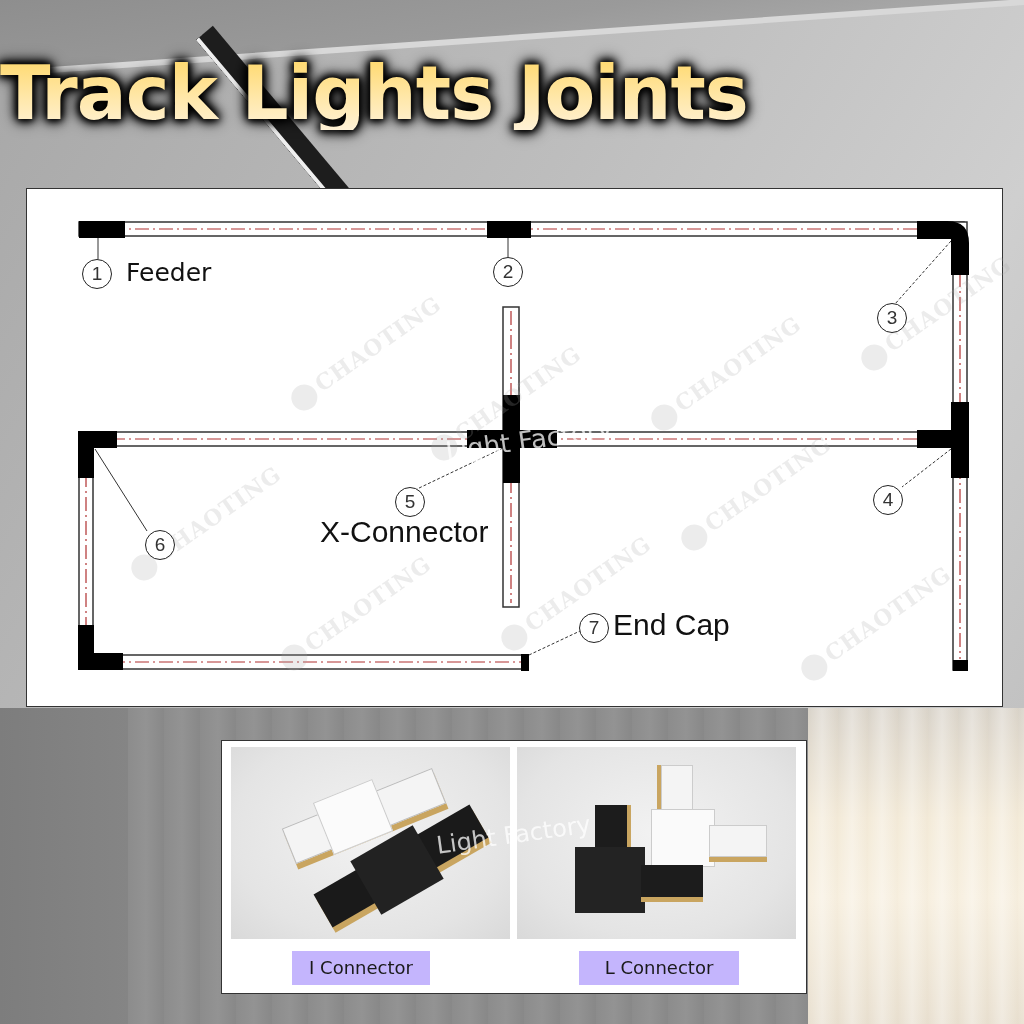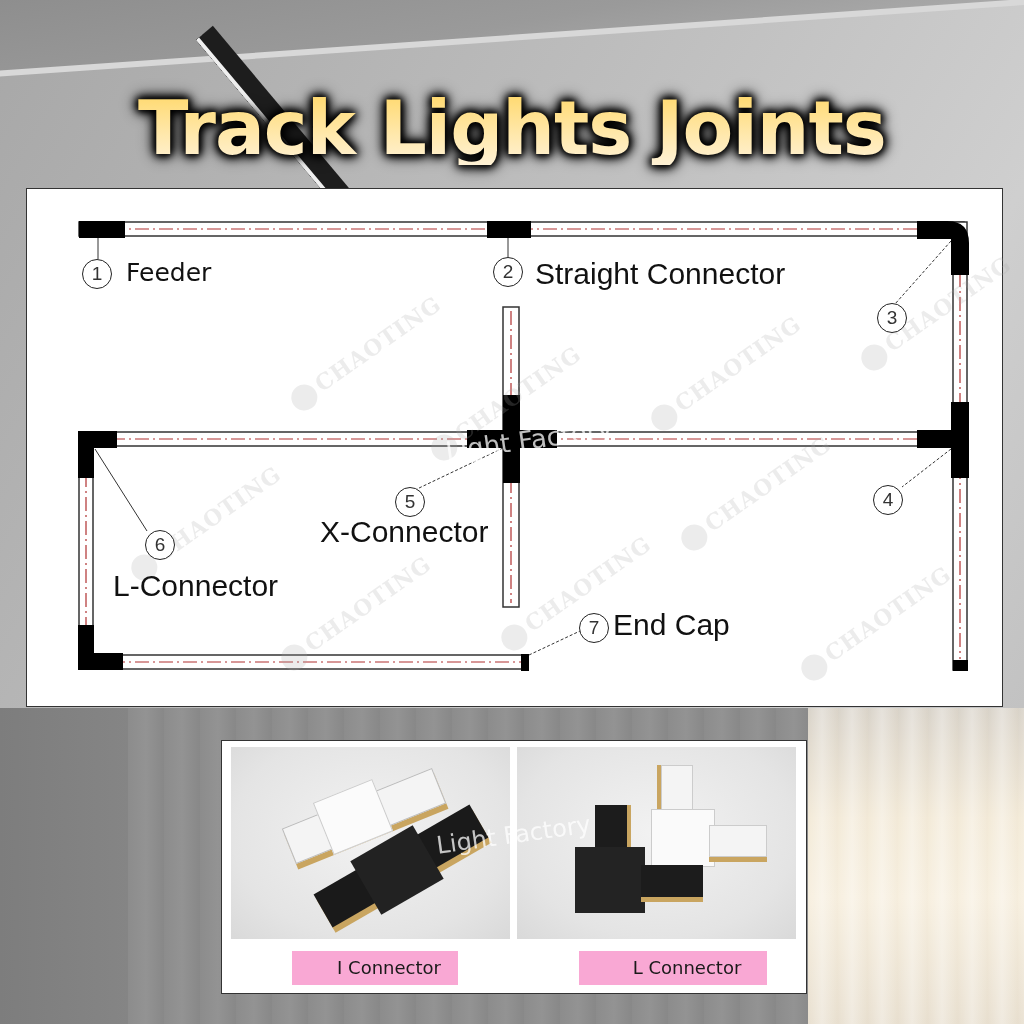--- a/index.html
+++ b/index.html
@@ -37,29 +37,28 @@
     }
     .bg-lower-right {
       position: absolute; left: 808px; top: 708px; width: 216px; height: 316px;
       background:
         repeating-linear-gradient(90deg, rgba(255,255,255,0.0) 0px, rgba(255,255,255,0.35) 14px, rgba(230,220,200,0.1) 30px),
         linear-gradient(180deg, #d8d2c8 0%, #f3ead8 35%, #f7efdf 60%, #e8dfcf 100%);
     }
 
     
     .title {
-      position: absolute; left: 0; top: 56px; width: 1024px; text-align: center;
+      position: absolute; left: 0; top: 56px; width: 1024px; 
       font-family: "DejaVu Sans", sans-serif; font-weight: bold; font-size: 74px;
       letter-spacing: -1px; line-height: 1;
       color: #ffe08a;
       background: linear-gradient(180deg, #ffd86a 0%, #ffe7a8 55%, #fff2d6 100%);
       -webkit-background-clip: text; background-clip: text;
       -webkit-text-fill-color: transparent;
       filter: drop-shadow(0 0 3px #000) drop-shadow(0 0 4px #000) drop-shadow(0 0 6px #000);
-      margin-top: 35px;
     }
 
     
     .diagram {
       position: absolute; left: 26px; top: 188px; width: 977px; height: 519px;
       background: #ffffff; border: 1px solid #333;
       box-sizing: border-box;
     }
     .diagram svg { position: absolute; left: 0; top: 0; }
     .label {
@@ -93,24 +92,23 @@
       background: #ffffff; border: 1px solid #333; box-sizing: border-box;
     }
     .photo {
       position: absolute; top: 6px; width: 279px; height: 192px;
       background: radial-gradient(ellipse at 50% 45%, #f2f2f2 0%, #e4e4e4 70%, #d9d9d9 100%);
       overflow: hidden;
     }
     .photo-left { left: 9px; }
     .photo-right { left: 295px; }
     .caption {
-      position: absolute; top: 210px; height: 34px; background: #f9a8d4;
+      position: absolute; top: 210px; height: 34px; background: #c4b5fd;
       color: #1a1a1a; font-size: 18px; line-height: 34px; text-align: center;
       font-family: "DejaVu Sans", sans-serif;
-      padding-left: 28px;
     }
     .caption-left { left: 70px; width: 138px; }
     .caption-right { left: 357px; width: 160px; }
     .part { position: absolute; }
   </style>
 </head>
 <body>
 
 <div class="bg-wall"></div>
 <div class="bg-ceiling"></div>
@@ -191,31 +189,29 @@
   <div class="watermark" style="left:90px;top:320px;"><span class="wm-logo"></span><span>CHAOTING</span></div>
   <div class="watermark" style="left:240px;top:410px;"><span class="wm-logo"></span><span>CHAOTING</span></div>
   <div class="watermark" style="left:460px;top:390px;"><span class="wm-logo"></span><span>CHAOTING</span></div>
   <div class="watermark" style="left:640px;top:290px;"><span class="wm-logo"></span><span>CHAOTING</span></div>
   <div class="watermark" style="left:760px;top:420px;"><span class="wm-logo"></span><span>CHAOTING</span></div>
 
   <div class="num" style="left:55px;top:70px;">1</div>
   <div class="label" style="left:99px;top:71px;font-size:25px;font-family:'DejaVu Sans',sans-serif;">Feeder</div>
 
   <div class="num" style="left:466px;top:68px;">2</div>
-  <div class="label" style="left:508px;top:70px;">Straight Connector</div>
 
   <div class="num" style="left:850px;top:114px;">3</div>
 
   <div class="num" style="left:846px;top:296px;">4</div>
 
   <div class="num" style="left:368px;top:298px;">5</div>
   <div class="label" style="left:273px;top:328px;margin-left:20px;">X-Connector</div>
 
   <div class="num" style="left:118px;top:341px;">6</div>
-  <div class="label" style="left:86px;top:382px;">L-Connector</div>
 
   <div class="num" style="left:552px;top:424px;">7</div>
   <div class="label" style="left:586px;top:421px;">End Cap</div>
 
   <div class="lf-watermark" style="left:418px;top:236px;">Light Factory</div>
 </div>
 
 <div class="photos">
   <div class="photo photo-left">
 

